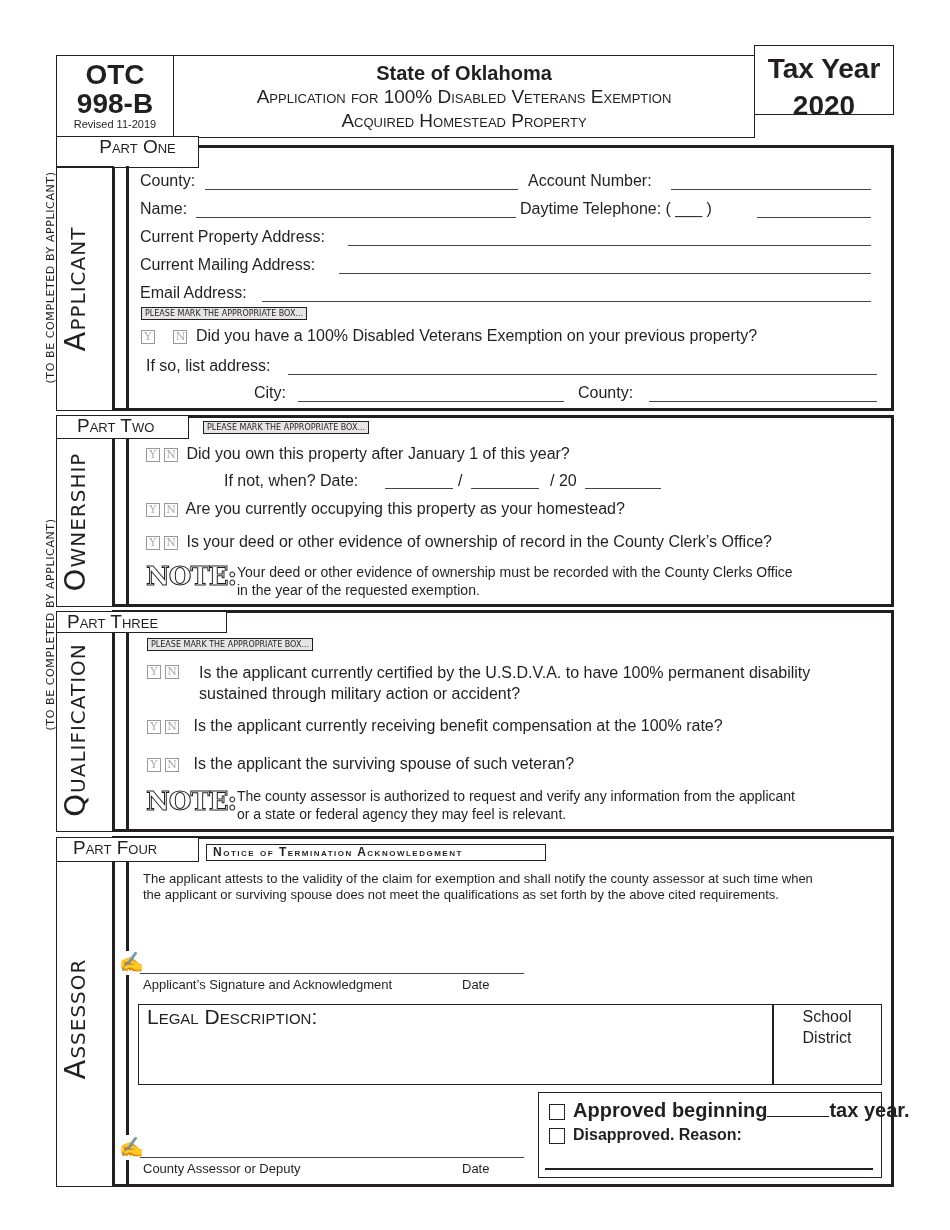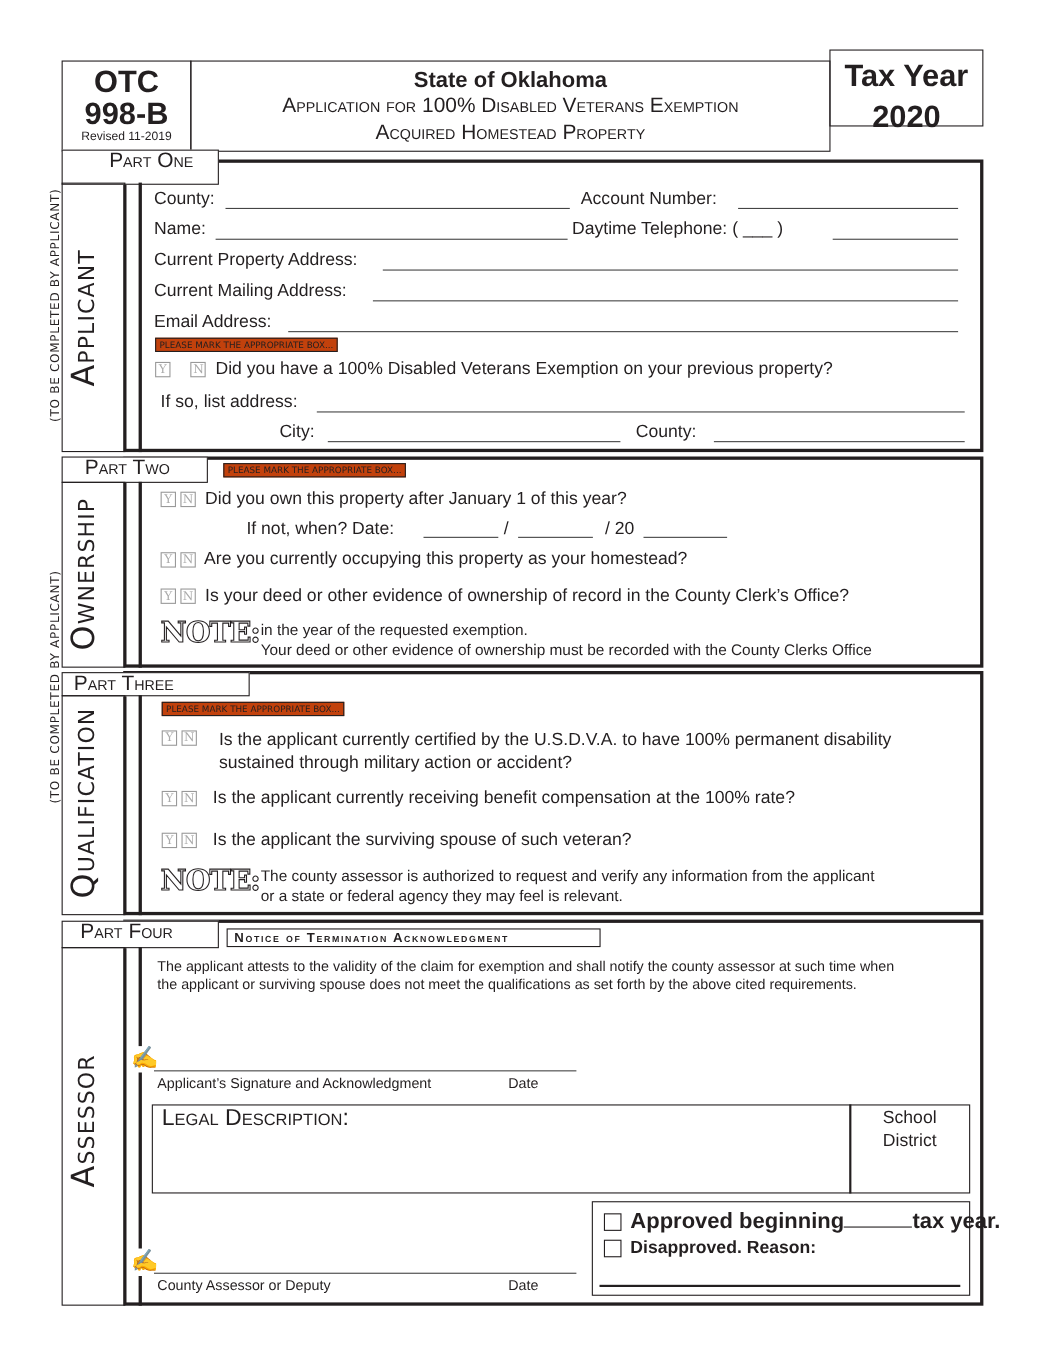--- a/index.html
+++ b/index.html
@@ -18,21 +18,21 @@
   .rev { font-size: 11px; text-align: center; }
   .state { font-weight: bold; font-size: 20px; text-align: center; }
   .apptitle { font-size: 19px; text-align: center; line-height: 24px; }
   .taxyr { font-weight: bold; font-size: 28px; text-align: center; line-height: 37px; }
 
   .vert { position: absolute; transform-origin: center center; white-space: nowrap; text-align: center; }
   .side-note { font-size: 11px; letter-spacing: 0.6px; font-family: "DejaVu Sans", sans-serif; }
   .side-label { font-size: 29px; font-family: "DejaVu Sans", sans-serif; font-variant: small-caps; letter-spacing: 1px; }
 
   .part-tab { border: 1.5px solid #231f20; background: #fff; font-size: 19px; padding-left: 20px; line-height: 20px; }
-  .pmark { border: 1.5px solid #231f20; font-size: 8px; font-family: "DejaVu Sans", sans-serif; padding: 0 3px; line-height: 11px; white-space: nowrap; background: #c2410c; }
+  .pmark { border: 1.5px solid #231f20; font-size: 8px; font-family: "DejaVu Sans", sans-serif; padding: 0 3px; line-height: 11px; white-space: nowrap; background: #e5e5e5; }
   .lbl { font-size: 16px; white-space: nowrap; }
   .line { border-bottom: 1px solid #444; height: 1px; }
   .yn { display: inline-block; width: 14px; height: 14px; border: 1px solid #999; color: #aaa; font-size: 11px; line-height: 12px; text-align: center; font-family: "DejaVu Serif", serif; margin-right: 4px; vertical-align: middle; }
   .q { font-size: 16px; white-space: nowrap; }
   .note-word { font-family: "DejaVu Serif", serif; font-size: 26px; color: #fff; -webkit-text-stroke: 1px #231f20; letter-spacing: -1px; font-weight: bold; }
   .note-text { font-size: 14px; line-height: 18px; }
   .inner-bar { background: #231f20; width: 3px; }
   .cb { display: inline-block; width: 16px; height: 16px; border: 1.5px solid #231f20; vertical-align: middle; margin-right: 8px; }
 </style>
 </head>
@@ -118,22 +118,22 @@
 <div class="abs q" style="left:146px; top:500px;">
   <span class="yn">Y</span><span class="yn">N</span>
   <span>Are you currently occupying this property as your homestead?</span>
 </div>
 <div class="abs q" style="left:146px; top:533px;">
   <span class="yn">Y</span><span class="yn">N</span>
   <span>Is your deed or other evidence of ownership of record in the County Clerk’s Office?</span>
 </div>
 <div class="abs note-word" style="left:146px; top:561px;">NOTE:</div>
 <div class="abs note-text" style="left:237px; top:563px;">
+  <div>Your deed or other evidence of ownership must be recorded with the County Clerks Office</div>
   <div>in the year of the requested exemption.</div>
-  <div>Your deed or other evidence of ownership must be recorded with the County Clerks Office</div>
 </div>
 
 <div class="abs thick" style="left:112px; top:610px; width:782px; height:222px;"></div>
 <div class="abs part-tab sc" style="left:56px; top:611px; width:171px; height:22px; padding-left:10px;">Part Three</div>
 <div class="abs box" style="left:56px; top:632px; width:58px; height:200px;"></div>
 <div class="vert side-label" style="left:-40px; top:713px; width:230px; transform: rotate(-90deg);">Qualification</div>
 <div class="abs inner-bar" style="left:126px; top:632px; height:200px;"></div>
 
 <div class="abs pmark" style="left:147px; top:638px;">PLEASE MARK THE APPROPRIATE BOX...</div>
 <div class="abs q" style="left:147px; top:662px;">

